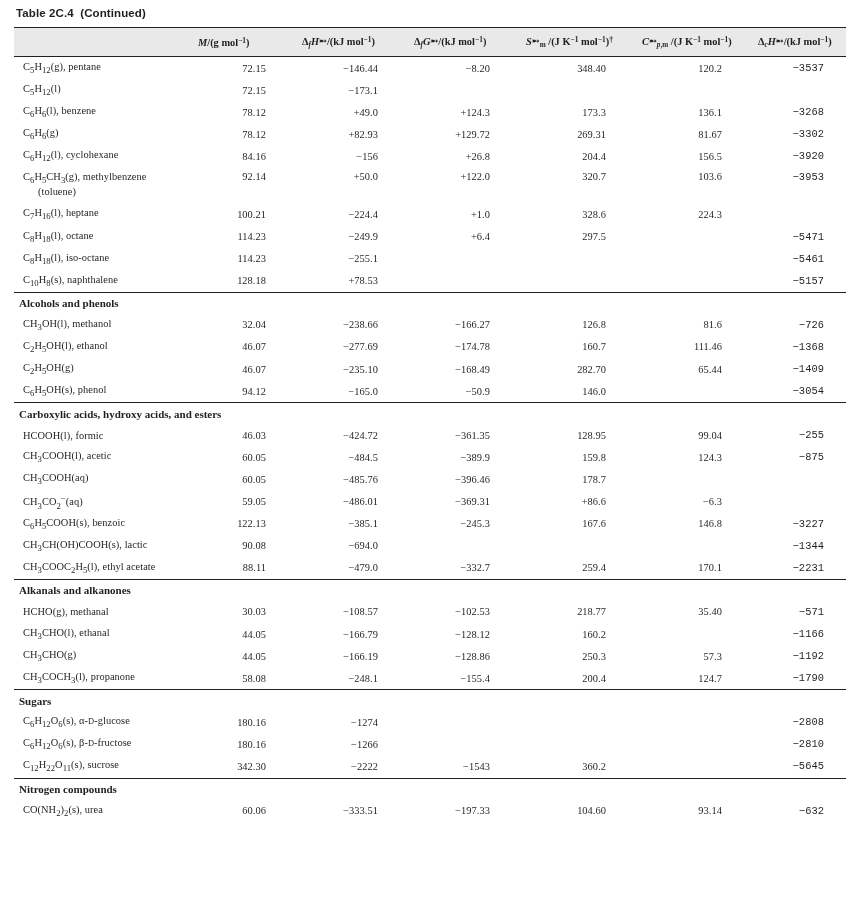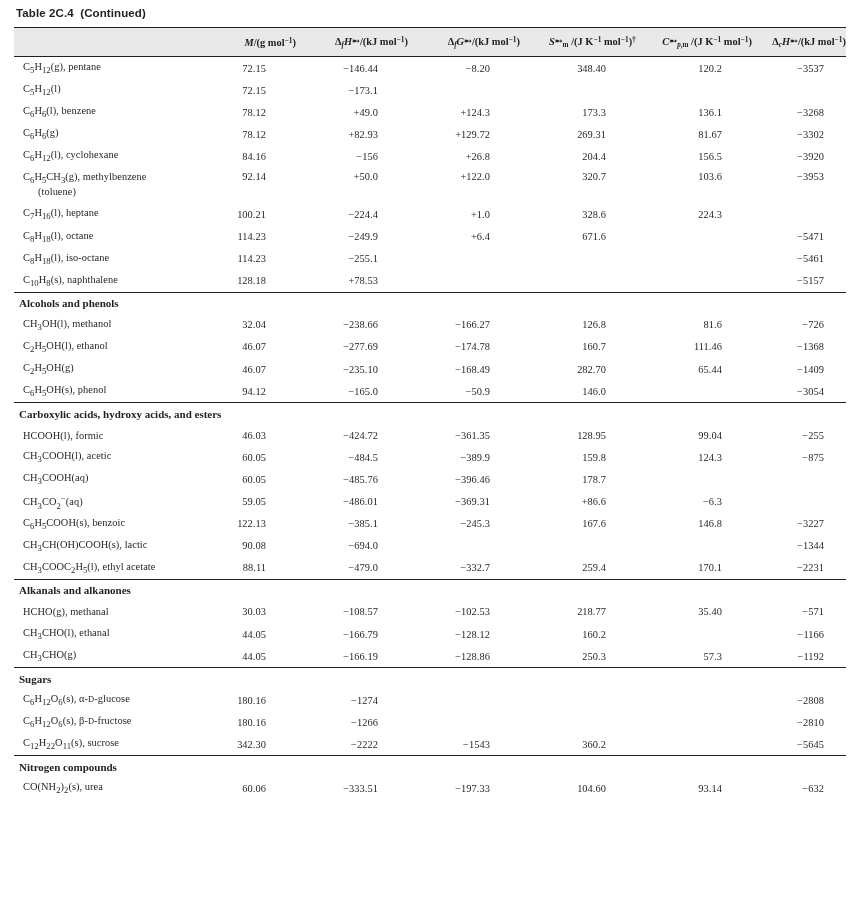--- a/index.html
+++ b/index.html
@@ -52,21 +52,21 @@
     border-bottom: 1.2px solid #231f20;
     height: 28px;
     vertical-align: middle;
     font-size: 10.4px;
     font-weight: bold;
     white-space: nowrap;
     padding: 0 0 0 0;
   }
   .headband td.h-species { }
   .headband td.h-num {
-    text-align: right;
+    text-align: left;
     padding-left: 6px;
   }
   .hd { display: inline-block; }
   .it { font-style: italic; }
   .sub { font-size: 7.2px; vertical-align: -0.22em; font-style: italic; }
   .subu { font-size: 7.2px; vertical-align: -0.22em; font-style: normal; }
   .sup { font-size: 7.4px; vertical-align: 0.44em; }
   .plim { font-size: 9.4px; vertical-align: 0.12em; }
   .dag { font-size: 7.8px; vertical-align: 0.42em; }
 
@@ -80,21 +80,21 @@
   td.species {
     padding-left: 9px;
     letter-spacing: 0.05px;
     margin-top: 44px;
   }
   td.num {
     text-align: right;
     padding-right: 30px;
     letter-spacing: 0.05px;
   }
-  td.num.dch { padding-right: 22px; }
+  td.num.dch { padding-right: 22px; font-family: Liberation Mono, monospace; }
 
   tr.section td {
     height: 21px;
     font-weight: bold;
     padding-left: 5px;
     border-top: 1.1px solid #231f20;
     font-size: 11px;
   }
   .two-line { line-height: 1.06; white-space: normal; }
   .cont-indent { display: block; padding-left: 15px; }
@@ -204,21 +204,21 @@
           <td class="num">+1.0</td>
           <td class="num">328.6</td>
           <td class="num">224.3</td>
           <td class="num dch"></td>
         </tr>
         <tr>
           <td class="species">C<sub>8</sub>H<sub>18</sub>(l), octane</td>
           <td class="num">114.23</td>
           <td class="num">−249.9</td>
           <td class="num">+6.4</td>
-          <td class="num">671.6</td>
+          <td class="num">297.5</td>
           <td class="num"></td>
           <td class="num dch">−5471</td>
         </tr>
         <tr>
           <td class="species">C<sub>8</sub>H<sub>18</sub>(l), iso-octane</td>
           <td class="num">114.23</td>
           <td class="num">−255.1</td>
           <td class="num"></td>
           <td class="num"></td>
           <td class="num"></td>
@@ -361,20 +361,29 @@
         </tr>
         <tr>
           <td class="species">CH<sub>3</sub>CHO(g)</td>
           <td class="num">44.05</td>
           <td class="num">−166.19</td>
           <td class="num">−128.86</td>
           <td class="num">250.3</td>
           <td class="num">57.3</td>
           <td class="num dch">−1192</td>
         </tr>
+        <tr>
+          <td class="species">CH<sub>3</sub>COCH<sub>3</sub>(l), propanone</td>
+          <td class="num">58.08</td>
+          <td class="num">−248.1</td>
+          <td class="num">−155.4</td>
+          <td class="num">200.4</td>
+          <td class="num">124.7</td>
+          <td class="num dch">−1790</td>
+        </tr>
         <tr class="section">
           <td colspan="7">Sugars</td>
         </tr>
         <tr>
           <td class="species">C<sub>6</sub>H<sub>12</sub>O<sub>6</sub>(s), α-<span class="smallcap">d</span>-glucose</td>
           <td class="num">180.16</td>
           <td class="num">−1274</td>
           <td class="num"></td>
           <td class="num"></td>
           <td class="num"></td>

